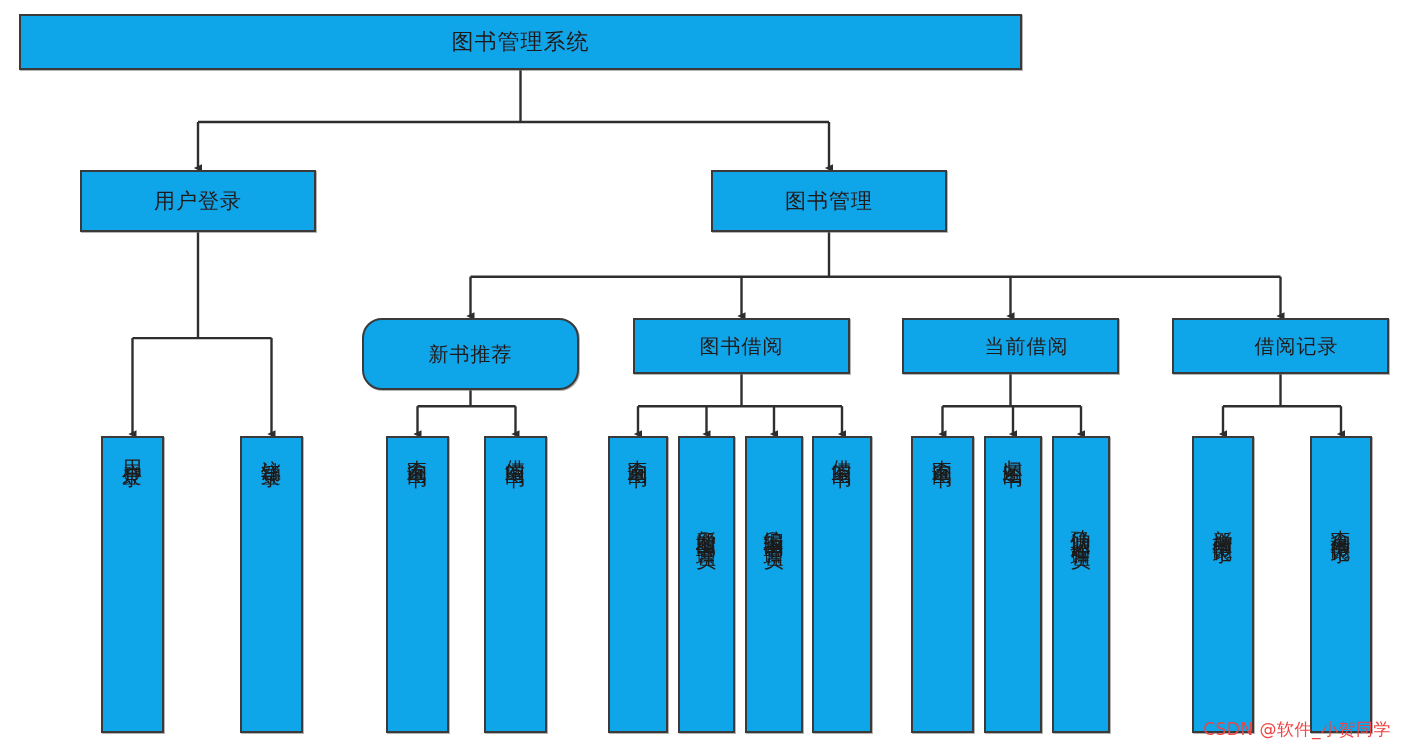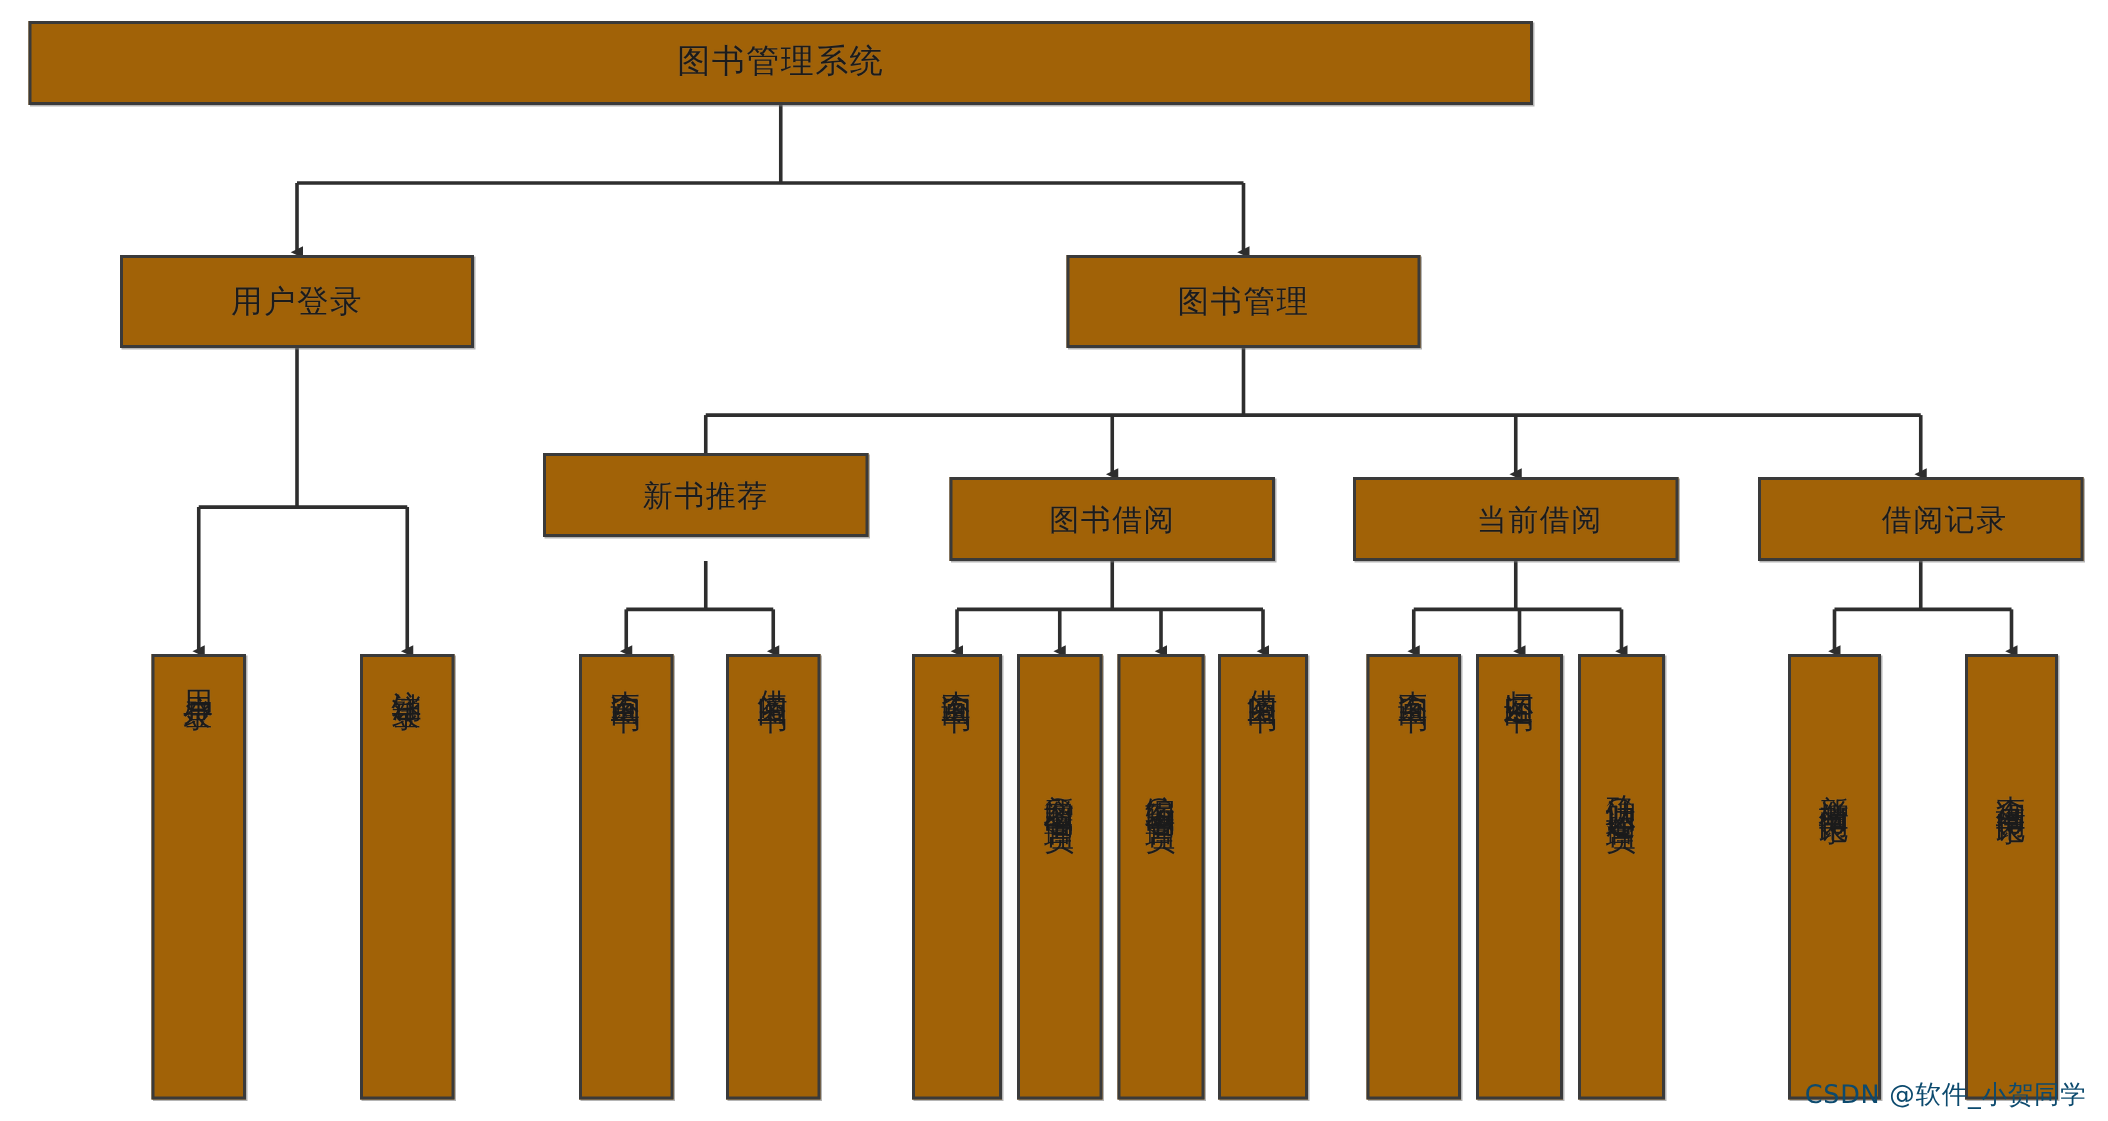--- a/index.html
+++ b/index.html
@@ -4,21 +4,21 @@
 <title>图书管理系统 功能结构图</title>
 <style>
   html,body{margin:0;padding:0;background:#ffffff;}
   body{font-family:"DejaVu Sans","Liberation Sans",sans-serif;}
   #canvas{position:relative;width:1405px;height:747px;background:#ffffff;overflow:hidden;}
   #edges{position:absolute;left:0;top:0;width:1405px;height:747px;pointer-events:none;}
 
   .node{
     position:absolute;
     box-sizing:border-box;
-    background:#a16207;
+    background:#0ea5e9;
     border:2px solid #3a3a3a;
     box-shadow:1px 1px 0 rgba(120,120,120,.55);
     display:flex;
     align-items:center;
     justify-content:center;
   }
   .node .lbl{
     color:#1b1b1b;
     font-size:21px;
     line-height:1.15;
@@ -45,21 +45,21 @@
     white-space:nowrap;
     height:auto;
   }
   .node.leaf.mid .lbl{ margin-top:70px; }
 
   #watermark{
     position:absolute;
     right:14px;
     bottom:6px;
     font-size:17px;
-    color:#0c4a6e;
+    color:#ef4444;
     letter-spacing:.5px;
     white-space:nowrap;
     user-select:none;
   }
 </style>
 </head>
 <body>
 
 <div id="canvas">
 
@@ -109,21 +109,21 @@
   <div id="nodes-layer">
       <div class="node root" style="left: 19px; top: 14px; width: 1003px; height: 56px;">
         <span class="lbl">图书管理系统</span>
       </div>
       <div class="node lvl2" style="left: 80px; top: 170px; width: 236px; height: 62px;">
         <span class="lbl">用户登录</span>
       </div>
       <div class="node lvl2" style="left: 711px; top: 170px; width: 236px; height: 62px;">
         <span class="lbl">图书管理</span>
       </div>
-      <div class="node lvl3" style="left: 362px; top: 302px; width: 217px; height: 56px;">
+      <div class="node lvl3" style="left: 362px; top: 318px; width: 217px; height: 72px; border-radius: 20px;">
         <span class="lbl">新书推荐</span>
       </div>
       <div class="node lvl3" style="left: 633px; top: 318px; width: 217px; height: 56px;">
         <span class="lbl">图书借阅</span>
       </div>
       <div class="node lvl3" style="left: 902px; top: 318px; width: 217px; height: 56px; padding-left: 32px;">
         <span class="lbl">当前借阅</span>
       </div>
       <div class="node lvl3" style="left: 1172px; top: 318px; width: 217px; height: 56px; padding-left: 32px;">
         <span class="lbl">借阅记录</span>

